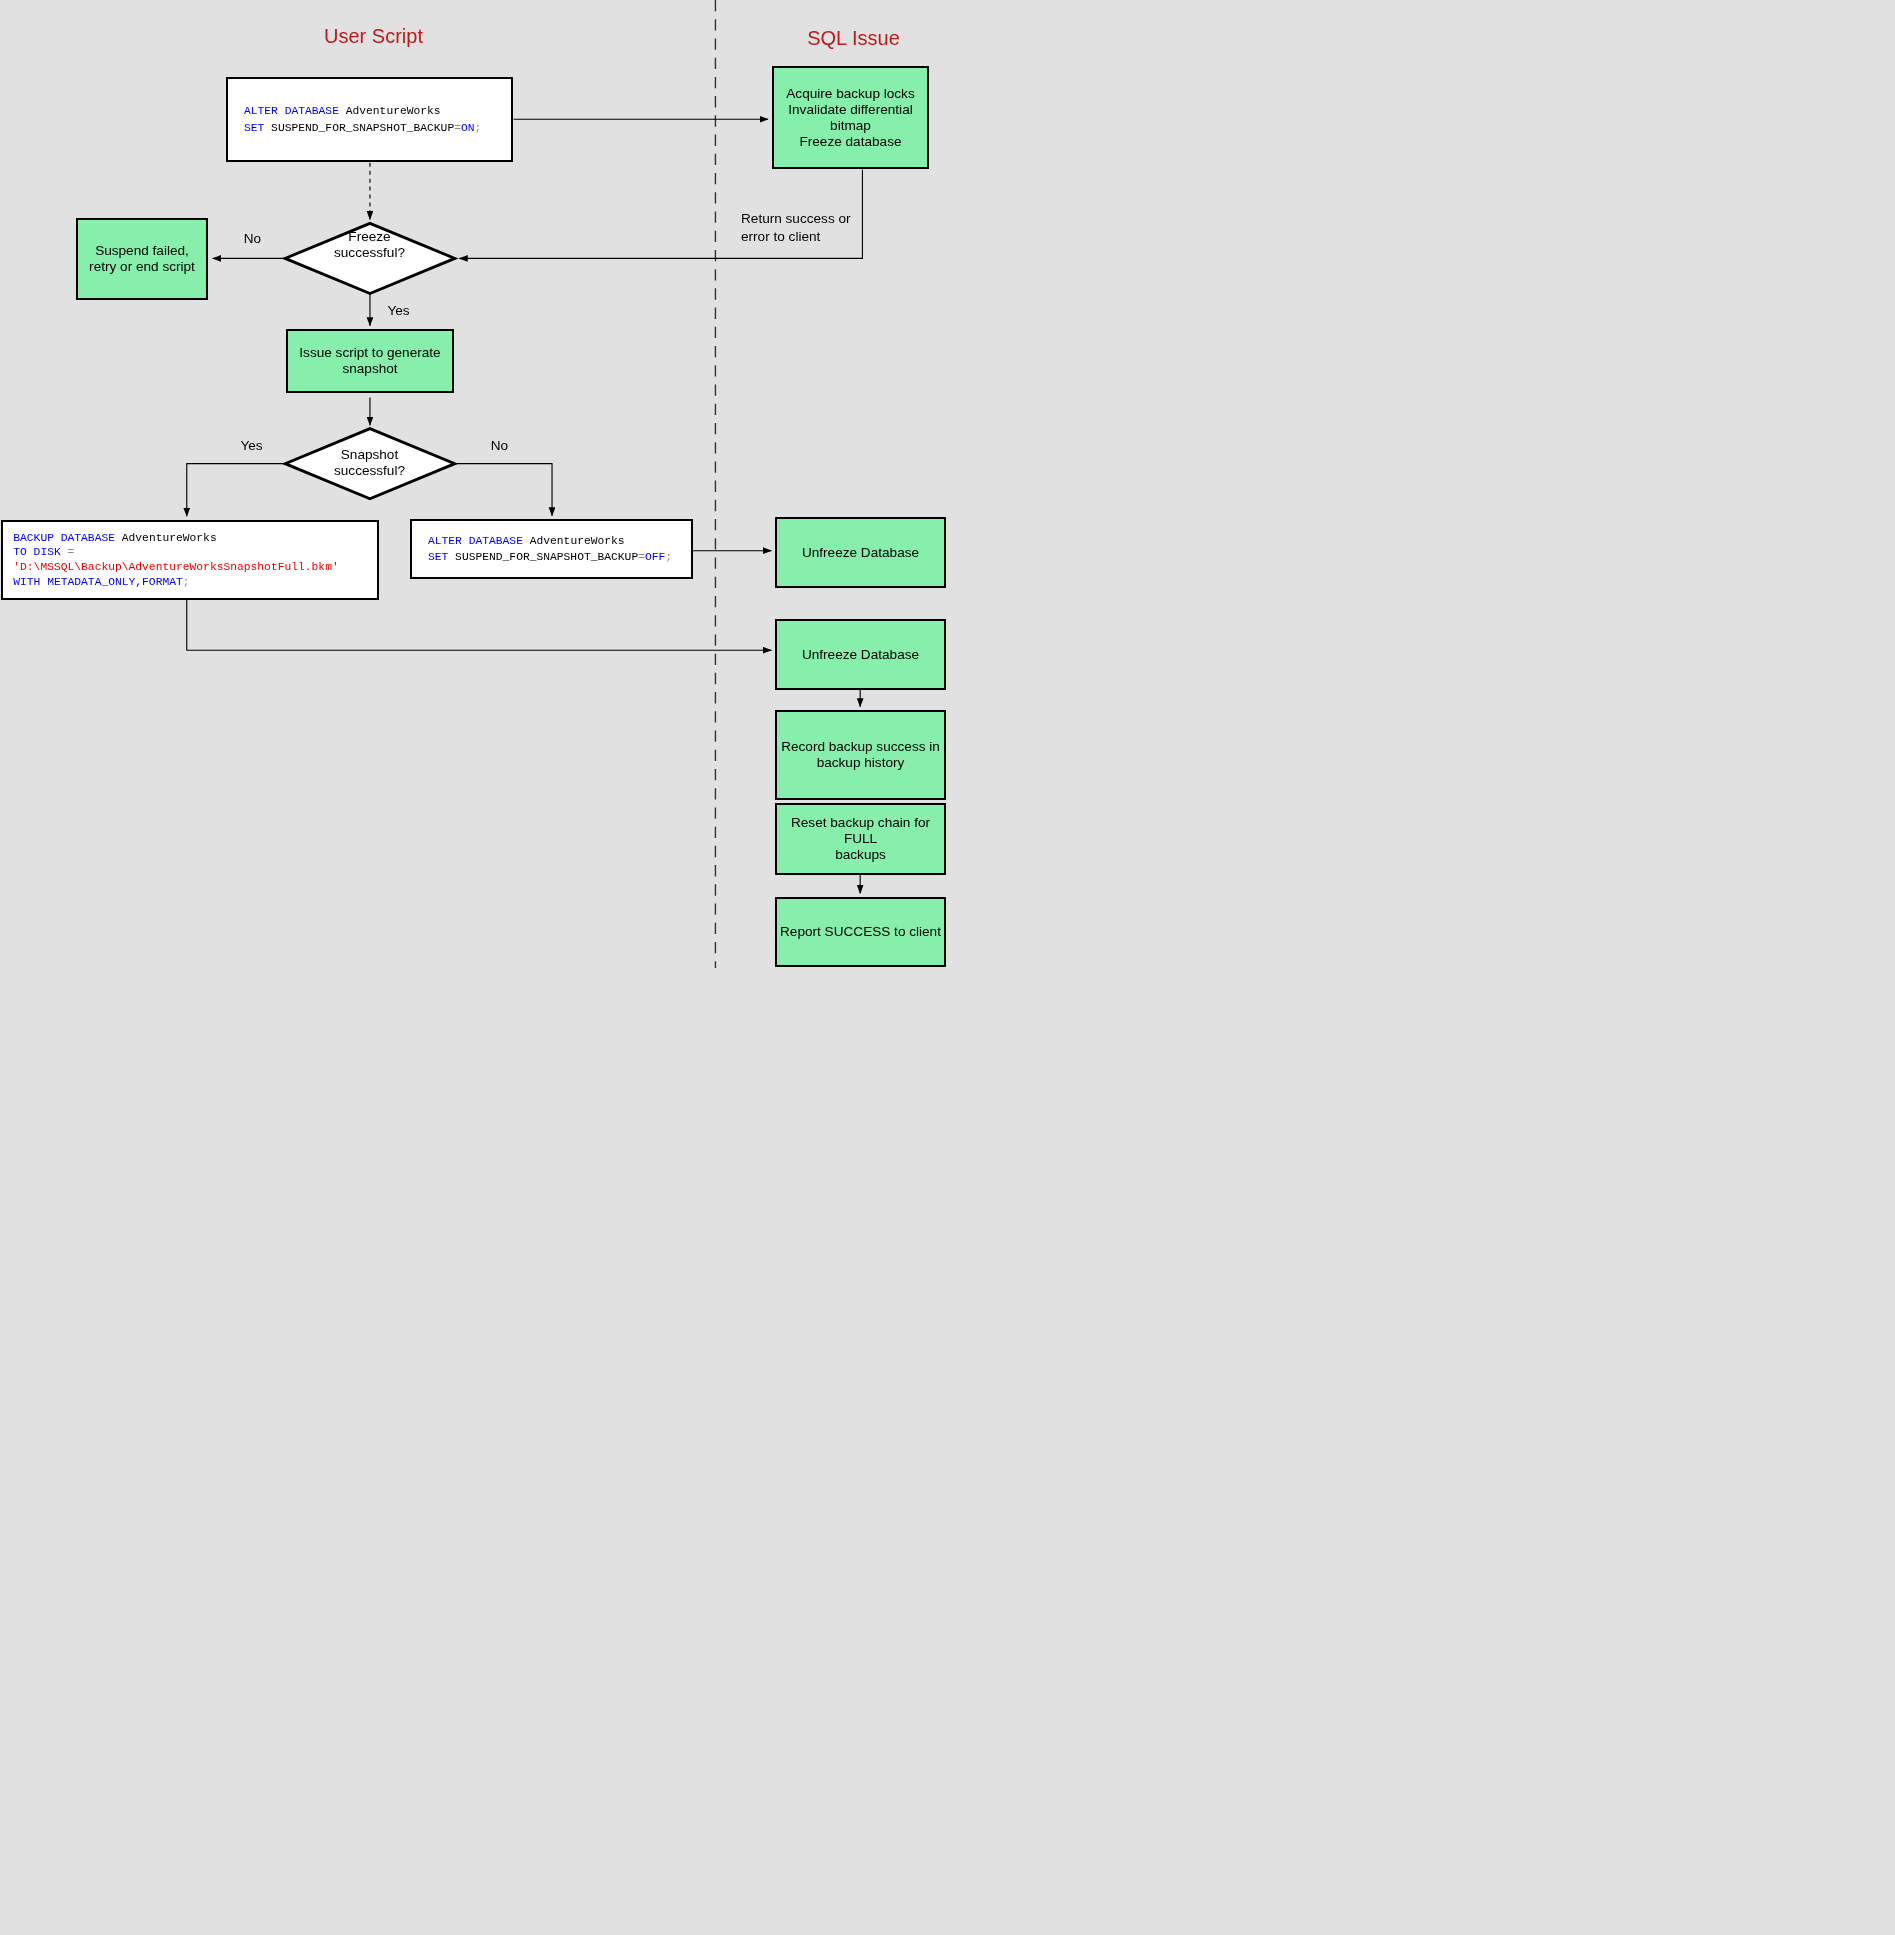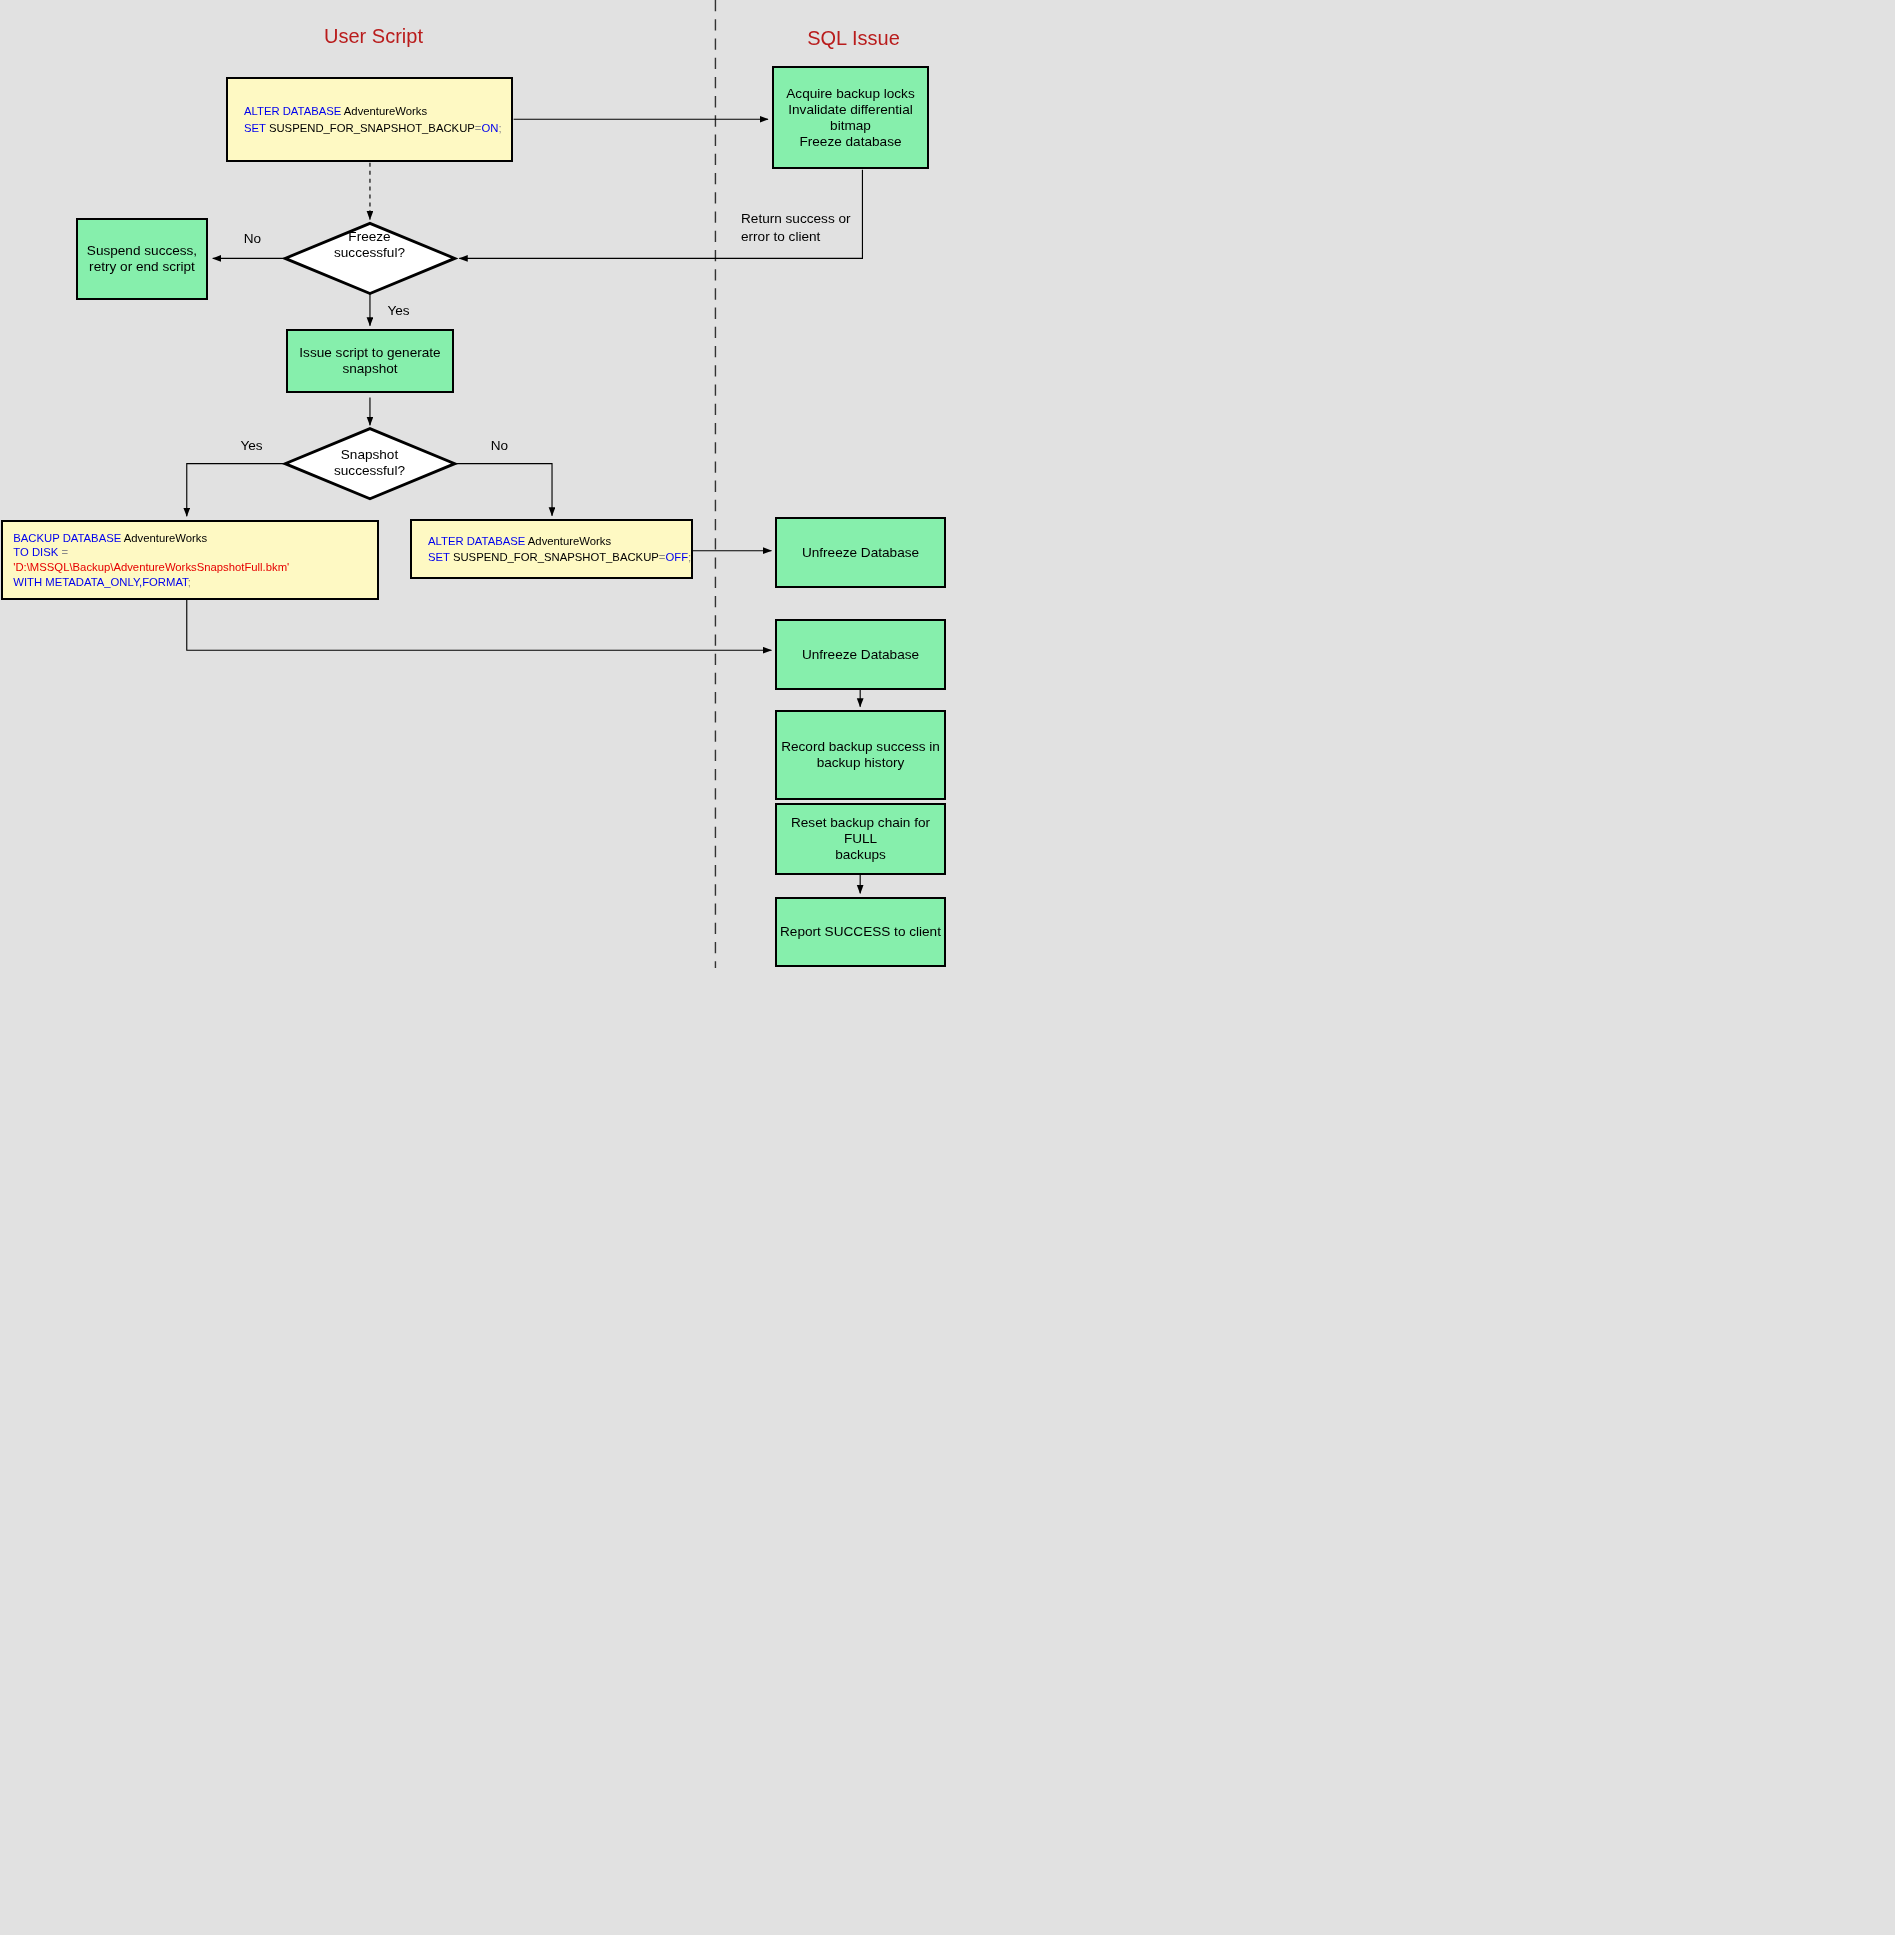--- a/index.html
+++ b/index.html
@@ -9,23 +9,23 @@
     font-family:"Liberation Sans", sans-serif;
     color:#000;
   }
   #wires{position:absolute;left:0;top:0;z-index:1;}
   .node{
     position:absolute;z-index:2;background:#86efac;border:2.3px solid #000;
     box-sizing:border-box;display:flex;align-items:center;justify-content:center;
     text-align:center;font-size:13.6px;line-height:16px;white-space:pre-line;
   }
   .codebox{
-    position:absolute;z-index:2;background:#fef9c3;border:2.3px solid #000;
+    position:absolute;z-index:2;background:#ffffff;border:2.3px solid #000;
     box-sizing:border-box;display:flex;flex-direction:column;justify-content:center;
-    font-family:Liberation Sans, sans-serif;font-size:11.3px;line-height:16.4px;
+    font-family:Liberation Mono, monospace;font-size:11.3px;line-height:16.4px;
     white-space:pre;text-align:left;
   }
   .diamond-label{
     position:absolute;z-index:3;width:113px;text-align:center;
     font-size:13.6px;line-height:16.4px;white-space:pre-line;
   }
   .lane-title{
     position:absolute;z-index:3;width:147px;text-align:center;
     font-size:20px;color:#b91c1c;
   }
@@ -75,21 +75,21 @@
 <div class="lane-title" style="left:780px;top:27px;">SQL Issue</div>
 
 <div class="codebox" style="left:226px;top:77px;width:287px;height:85px;padding-left:16px;"><div><span class="kw">ALTER DATABASE</span><span class="plain"> AdventureWorks</span></div><div><span class="kw">SET</span><span class="plain"> SUSPEND_FOR_SNAPSHOT_BACKUP</span><span class="op">=</span><span class="kw">ON</span><span class="op">;</span></div></div>
 <div class="codebox" style="left:1.1px;top:520px;width:378px;height:80px;padding-left:10.2px;line-height:14.7px;"><div><span class="kw">BACKUP DATABASE</span><span class="plain"> AdventureWorks</span></div><div><span class="kw">TO DISK</span><span class="op"> =</span></div><div><span class="str">'D:\MSSQL\Backup\AdventureWorksSnapshotFull.bkm'</span></div><div><span class="kw">WITH METADATA_ONLY,FORMAT</span><span class="op">;</span></div></div>
 <div class="codebox" style="left:410px;top:519px;width:283px;height:60px;padding-left:16px;"><div><span class="kw">ALTER DATABASE</span><span class="plain"> AdventureWorks</span></div><div><span class="kw">SET</span><span class="plain"> SUSPEND_FOR_SNAPSHOT_BACKUP</span><span class="op">=</span><span class="kw">OFF</span><span class="op">;</span></div></div>
 
 <div class="node" style="left:772px;top:66px;width:157px;height:103px;">Acquire backup locks
 Invalidate differential
 bitmap
 Freeze database</div>
-<div class="node" style="left:76px;top:218px;width:132px;height:82px;">Suspend success,
+<div class="node" style="left:76px;top:218px;width:132px;height:82px;">Suspend failed,
 retry or end script</div>
 <div class="node" style="left:286px;top:329px;width:168px;height:64px;">Issue script to generate
 snapshot</div>
 <div class="node" style="left:775px;top:517px;width:171px;height:71px;">Unfreeze Database</div>
 <div class="node" style="left:775px;top:619px;width:171px;height:71px;">Unfreeze Database</div>
 <div class="node" style="left:775px;top:710px;width:171px;height:90px;">Record backup success in
 backup history</div>
 <div class="node" style="left:775px;top:803px;width:171px;height:72px;">Reset backup chain for FULL
 backups</div>
 <div class="node" style="left:775px;top:897px;width:171px;height:70px;">Report SUCCESS to client</div>

